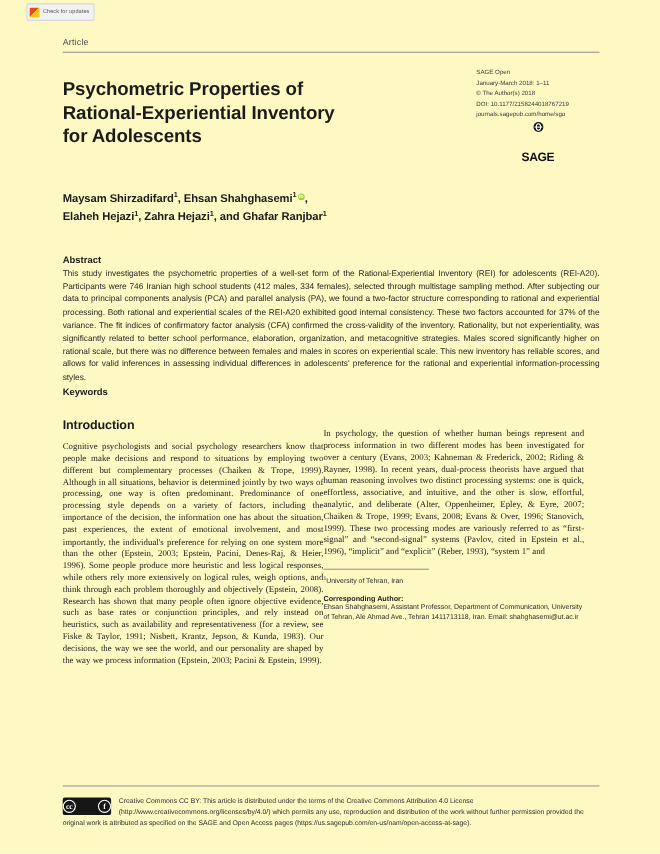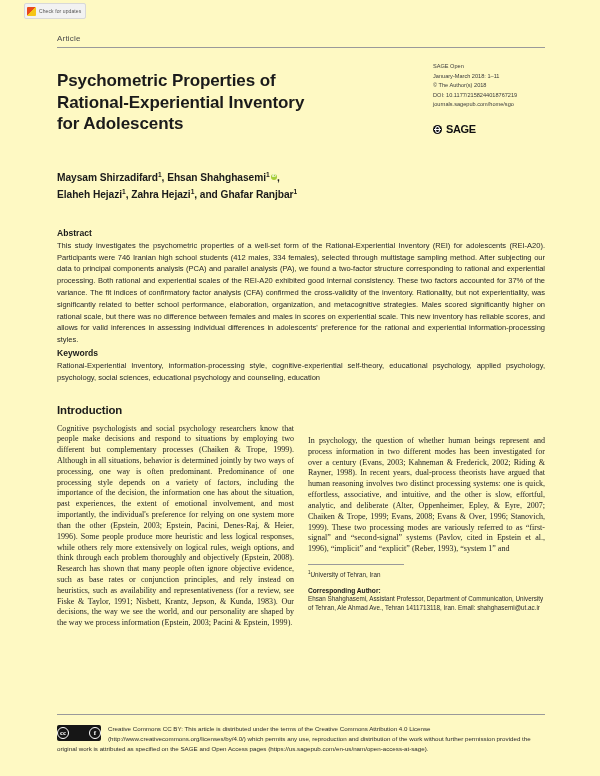--- a/index.html
+++ b/index.html
@@ -88,24 +88,25 @@
   .journal-block {
     width: 112px;
     font-size: 5.6px;
     line-height: 1.72;
     color: #3a3a3a;
     padding-top: 3px;
   }
   .journal-block div { white-space: nowrap; }
 
   .sage-logo {
-    margin-top: 14px;
+    margin-top: 1px;
     display: flex;
     align-items: center;
-    gap: 4px;
+    gap: 18px;
+    flex-direction: column;
   }
   .sage-mark {
     width: 9px; height: 9px;
     border-radius: 50%;
     background: #111;
     position: relative;
     flex: 0 0 auto;
   }
   .sage-mark::before {
     content: "";
@@ -175,23 +176,21 @@
     line-height: 1.565;
     text-align: justify;
     color: #272727;
     letter-spacing: -0.02px;
   }
   .keywords-head { margin-top: 2px; }
 
   
   .columns {
     display: flex;
-    gap: 14px;
     margin-top: 20px;
-    align-items: center;
   }
   .col { width: 237px; }
 
   .h1 {
     font-size: 11.4px;
     font-weight: bold;
     color: #1b1b1b;
     margin-bottom: 4px;
     letter-spacing: -0.1px;
   }
@@ -312,21 +311,20 @@
 
     <div class="authors">
       <span>Maysam Shirzadifard</span><sup>1</sup><span>, Ehsan Shahghasemi</span><sup>1</sup><span class="orcid"></span><span>,</span><br>
       <span>Elaheh Hejazi</span><sup>1</sup><span>, Zahra Hejazi</span><sup>1</sup><span>, and Ghafar Ranjbar</span><sup>1</sup>
     </div>
 
     <div class="sec-head">Abstract</div>
     <div class="abstract-body">This study investigates the psychometric properties of a well-set form of the Rational-Experiential Inventory (REI) for adolescents (REI-A20). Participants were 746 Iranian high school students (412 males, 334 females), selected through multistage sampling method. After subjecting our data to principal components analysis (PCA) and parallel analysis (PA), we found a two-factor structure corresponding to rational and experiential processing. Both rational and experiential scales of the REI-A20 exhibited good internal consistency. These two factors accounted for 37% of the variance. The fit indices of confirmatory factor analysis (CFA) confirmed the cross-validity of the inventory. Rationality, but not experientiality, was significantly related to better school performance, elaboration, organization, and metacognitive strategies. Males scored significantly higher on rational scale, but there was no difference between females and males in scores on experiential scale. This new inventory has reliable scores, and allows for valid inferences in assessing individual differences in adolescents' preference for the rational and experiential information-processing styles.</div>
 
     <div class="sec-head keywords-head">Keywords</div>
-    <div class="keywords-body">Rational-Experiential Inventory, information-processing style, cognitive-experiential self-theory, educational psychology, applied psychology, psychology, social sciences, educational psychology and counseling, education</div>
 
     <div class="columns">
 
       <div class="col">
         <div class="h1">Introduction</div>
         <p class="para">Cognitive psychologists and social psychology researchers know that people make decisions and respond to situations by employing two different but complementary processes (Chaiken &amp; Trope, 1999). Although in all situations, behavior is determined jointly by two ways of processing, one way is often predominant. Predominance of one processing style depends on a variety of factors, including the importance of the decision, the information one has about the situation, past experiences, the extent of emotional involvement, and most importantly, the individual's preference for relying on one system more than the other (Epstein, 2003; Epstein, Pacini, Denes-Raj, &amp; Heier, 1996). Some people produce more heuristic and less logical responses, while others rely more extensively on logical rules, weigh options, and think through each problem thoroughly and objectively (Epstein, 2008). Research has shown that many people often ignore objective evidence, such as base rates or conjunction principles, and rely instead on heuristics, such as availability and representativeness (for a review, see Fiske &amp; Taylor, 1991; Nisbett, Krantz, Jepson, &amp; Kunda, 1983). Our decisions, the way we see the world, and our personality are shaped by the way we process information (Epstein, 2003; Pacini &amp; Epstein, 1999).</p>
       </div>
 
       <div class="col">
         <p class="para">In psychology, the question of whether human beings represent and process information in two different modes has been investigated for over a century (Evans, 2003; Kahneman &amp; Frederick, 2002; Riding &amp; Rayner, 1998). In recent years, dual-process theorists have argued that human reasoning involves two distinct processing systems: one is quick, effortless, associative, and intuitive, and the other is slow, effortful, analytic, and deliberate (Alter, Oppenheimer, Epley, &amp; Eyre, 2007; Chaiken &amp; Trope, 1999; Evans, 2008; Evans &amp; Over, 1996; Stanovich, 1999). These two processing modes are variously referred to as “first-signal” and “second-signal” systems (Pavlov, cited in Epstein et al., 1996), “implicit” and “explicit” (Reber, 1993), “system 1” and</p>

